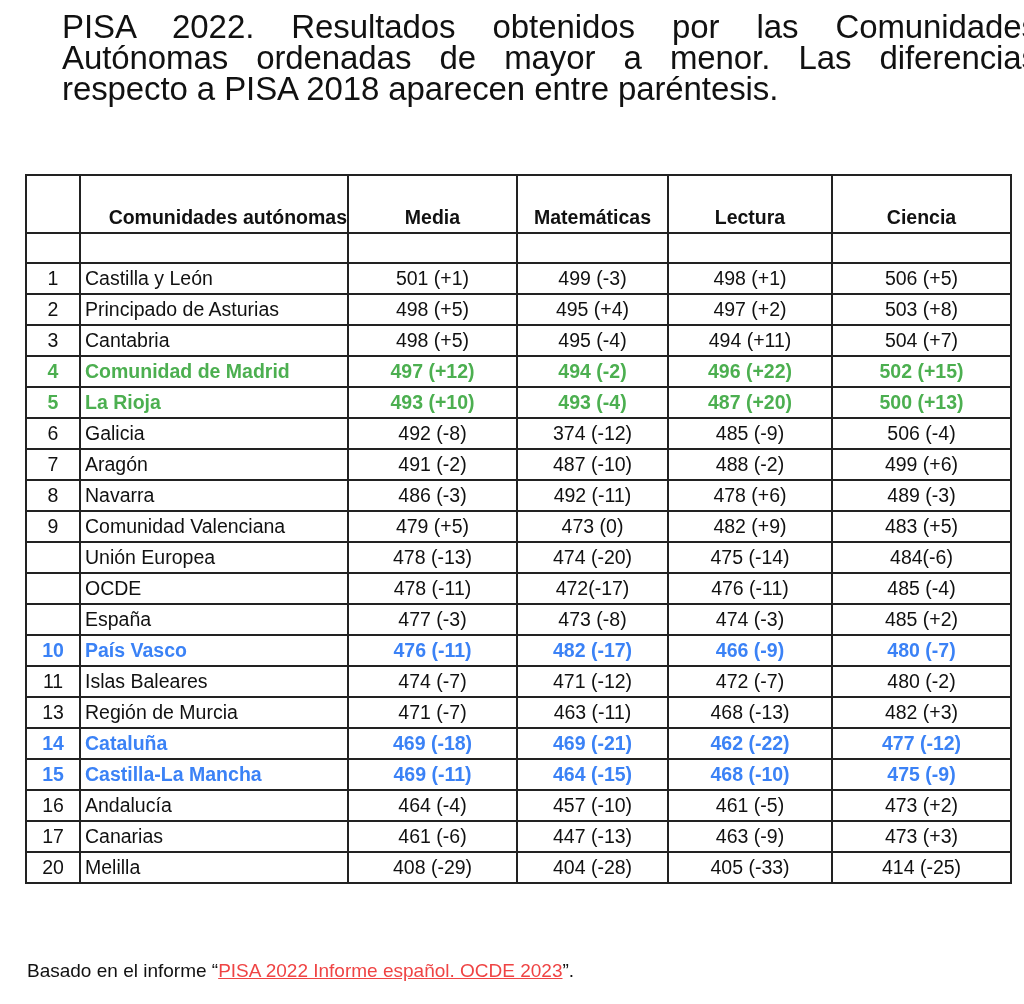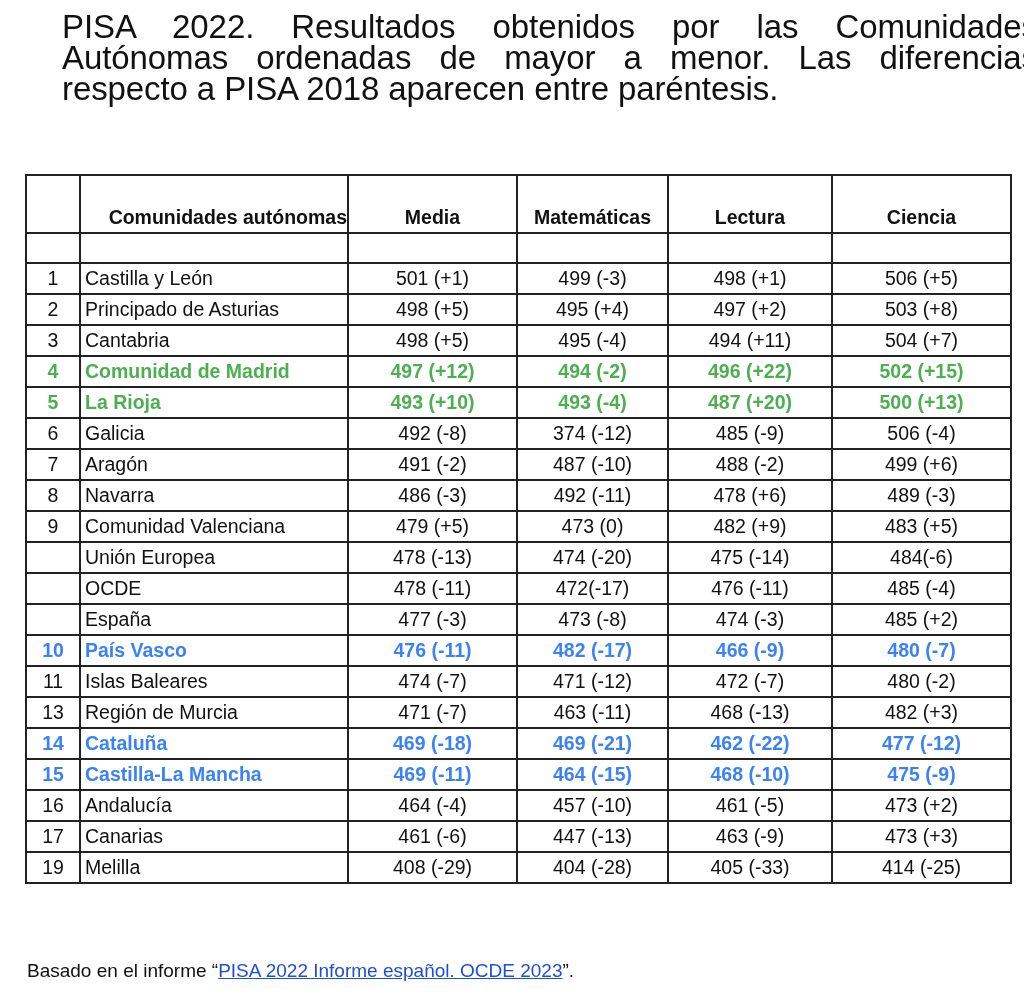--- a/index.html
+++ b/index.html
@@ -11,21 +11,21 @@
   col.c-mat { width:151px; } col.c-lec { width:164px; } col.c-cie { width:179px; }
   th { font-weight:bold; vertical-align:bottom; text-align:center; height:52px; line-height:22px; padding-bottom:4px; }
   th.name { text-align:right; padding-left:10px; }
   tr.spacer td { height:28px; }
   td.rank { text-align:center; }
   td.name { text-align:left; padding-left:4px; white-space:nowrap; }
   td.val { text-align:center; }
   tr.green td { color:#4caf50; font-weight:bold; }
   tr.red td { color:#3b82f6; font-weight:bold; }
   .footer { position:absolute; left:27px; top:960px; font-size:19px; }
-  .footer a { color:#1d4ed8; text-decoration:underline; }
+  .footer a { color:#ef4444; text-decoration:underline; }
 </style>
 </head>
 <body>
 
 <div class="title">PISA 2022. Resultados obtenidos por las Comunidades Autónomas ordenadas de mayor a menor. Las diferencias respecto a PISA 2018 aparecen entre paréntesis.</div>
 
 <table>
   <colgroup>
     <col class="c-rank">
       <col class="c-name">
@@ -199,21 +199,21 @@
       </tr>
       <tr>
         <td class="rank">17</td>
         <td class="name">Canarias</td>
         <td class="val">461 (-6)</td>
         <td class="val">447 (-13)</td>
         <td class="val">463 (-9)</td>
         <td class="val">473 (+3)</td>
       </tr>
       <tr>
-        <td class="rank">19</td>
+        <td class="rank">20</td>
         <td class="name">Melilla</td>
         <td class="val">408 (-29)</td>
         <td class="val">404 (-28)</td>
         <td class="val">405 (-33)</td>
         <td class="val">414 (-25)</td>
       </tr>
     </tbody>
 </table>
 
 <div class="footer">

